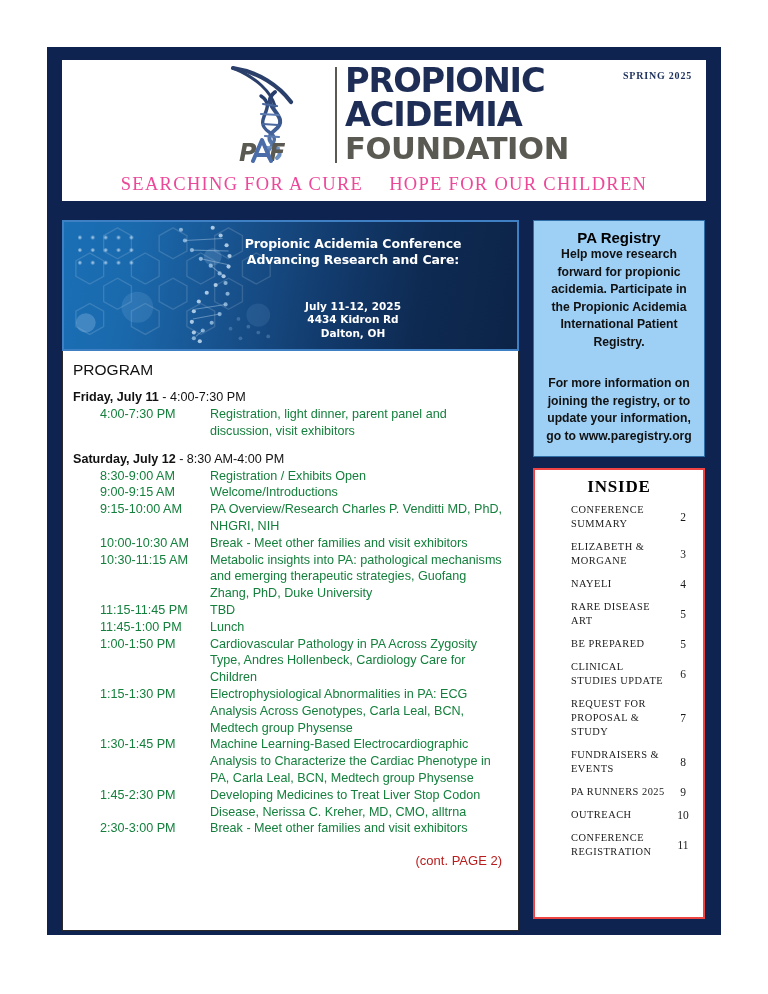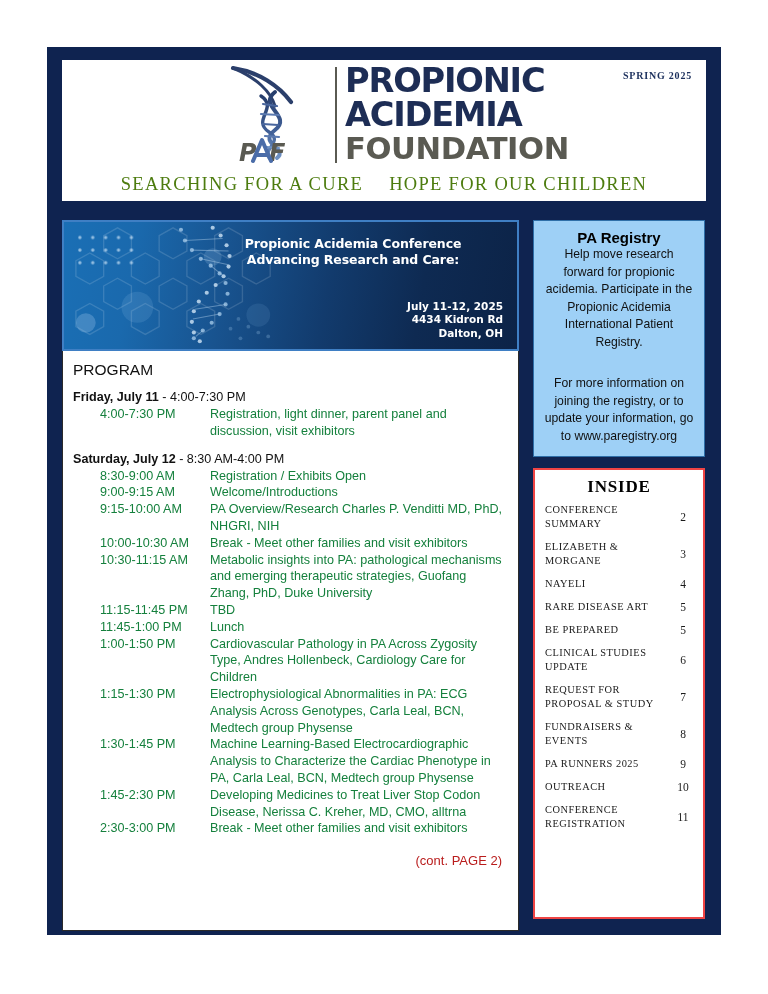--- a/index.html
+++ b/index.html
@@ -108,21 +108,21 @@
     height: 33px;
     display: flex;
     align-items: center;
     justify-content: center;
     gap: 26px;
   }
   .tagline-part {
     font-family: "Liberation Serif", serif;
     font-size: 18.5px;
     font-weight: normal;
-    color: #4d7c0f;
+    color: #ec4899;
     letter-spacing: 1.3px;
     white-space: nowrap;
   }
 
   
   #left-col {
     position: absolute;
     left: 62px;
     top: 220px;
     width: 457px;
@@ -158,21 +158,21 @@
     font-size: 12.5px;
     line-height: 16px;
     color: #ffffff;
     letter-spacing: -0.1px;
   }
   #banner-meta {
     position: absolute;
     right: 14px;
     bottom: 9px;
     width: 300px;
-    text-align: right;
+    text-align: center;
     z-index: 4;
   }
   .banner-meta-line {
     font-family: "DejaVu Sans", sans-serif;
     font-weight: bold;
     font-size: 10.5px;
     line-height: 13.5px;
     color: #ffffff;
   }
 
@@ -243,20 +243,21 @@
     font-family: "Liberation Sans", sans-serif;
     font-weight: bold;
     font-size: 15px;
     color: #000;
   }
   .registry-para {
     font-family: "Liberation Sans", sans-serif;
     font-size: 12.2px;
     line-height: 17.5px;
     color: #111;
+    font-weight: bold;
   }
   .registry-para.second { margin-top: 24px; }
 
   #inside-box {
     margin-top: 11px;
     width: 172px;
     height: 451px;
     background: #ffffff;
     border: 2px solid #ef4444;
     box-sizing: border-box;
@@ -268,20 +269,21 @@
     font-size: 17px;
     text-align: center;
     color: #000;
     letter-spacing: 0.8px;
     margin-bottom: 6px;
   }
   .toc-row {
     display: flex;
     align-items: center;
     margin-bottom: 9px;
+    margin-left: 26px;
   }
   .toc-label {
     flex: 1 1 auto;
     font-family: "Liberation Serif", serif;
     font-size: 10.4px;
     line-height: 14px;
     color: #1a1a1a;
     letter-spacing: 0.5px;
     padding-right: 4px;
   }

